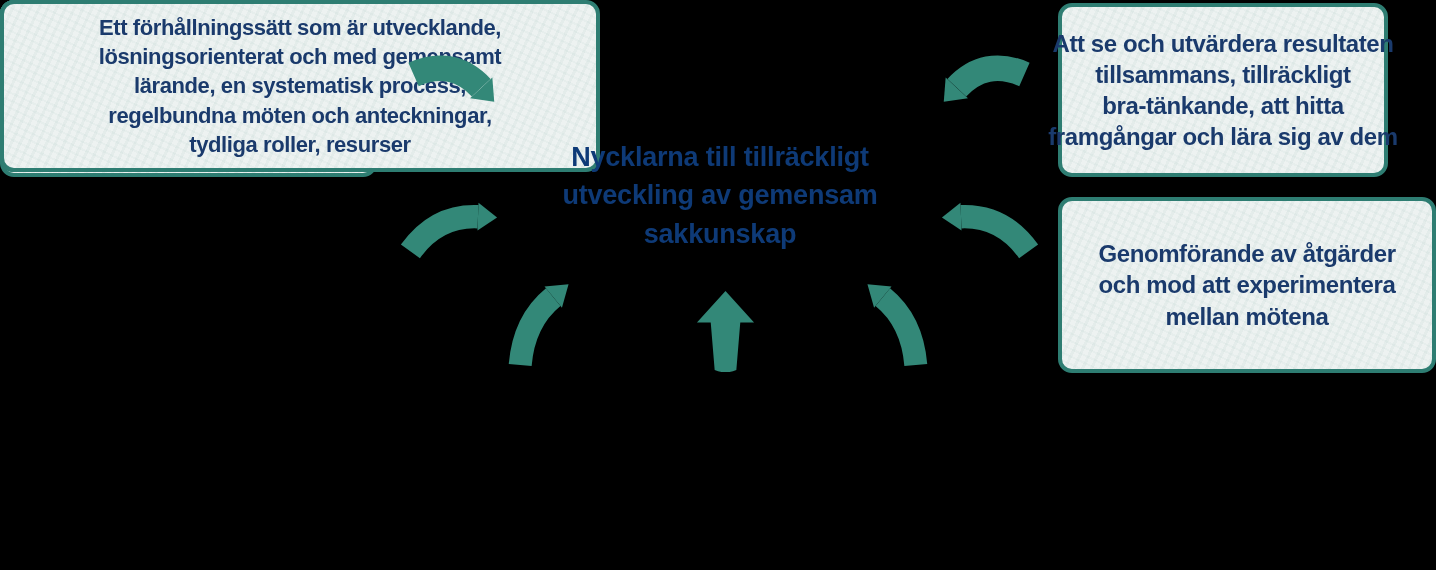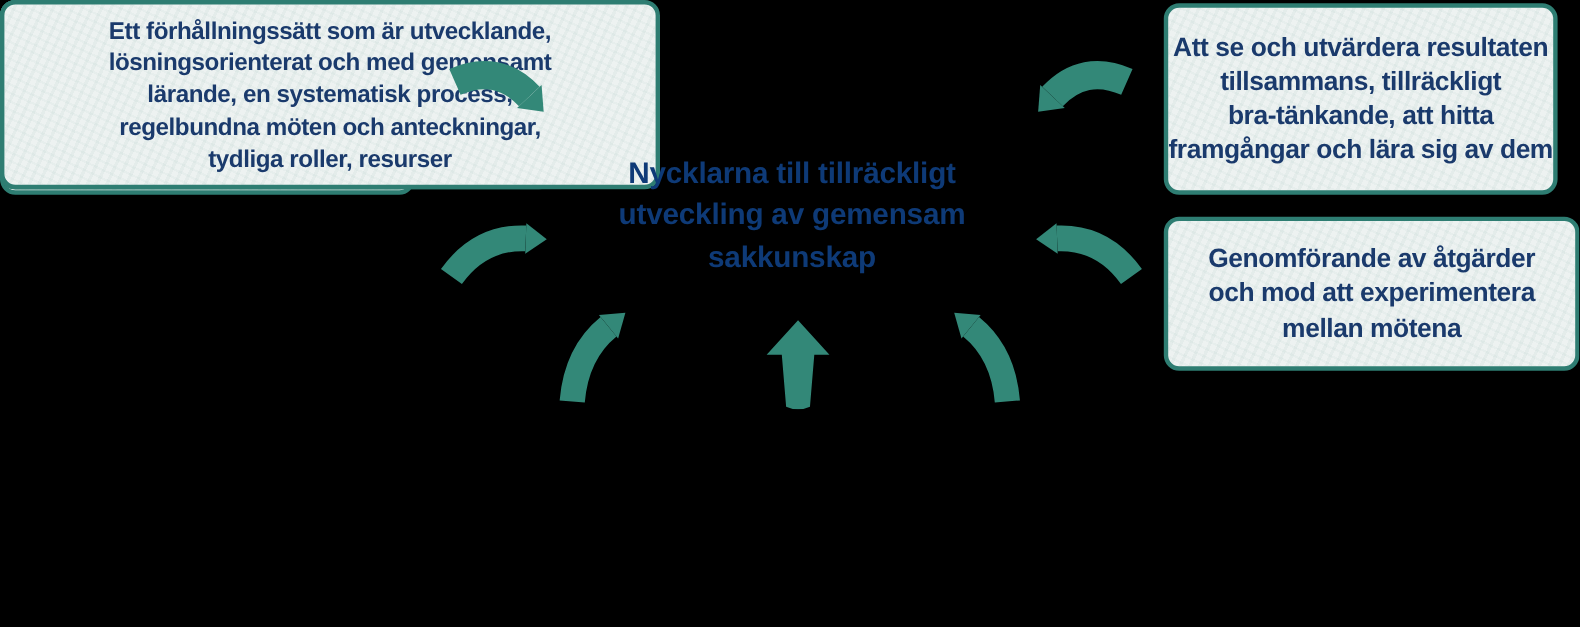--- a/index.html
+++ b/index.html
@@ -43,22 +43,22 @@
     line-height: 1.3;
     letter-spacing: -0.4px;
   }
   .box.wide .txt { font-size: 22px; line-height: 1.32; }
 
   .b1 { left: 0;    top: 3;   width: 377px; height: 174px; }
   .b2 { left: 0;    top: 197; width: 377px; height: 177px; }
   .b3 { left: 0;    top: 395; width: 504px; height: 172px; }
   .b4 { left: 530;  top: 395; width: 377px; height: 172px; }
   .b5 { left: 932;  top: 395; width: 600px; height: 172px; }
-  .b6 { left: 1058px; top: 197px; width: 378px; height: 140px; justify-content: center; }
-  .b7 { left: 1058px; top: 3px;   width: 358px; height: 174px; }
+  .b6 { left: 1058px; top: 197px; width: 378px; height: 176px; justify-content: center; }
+  .b7 { left: 1058px; top: 3px;   width: 330px; height: 174px; }
 
   .center-title {
     position: absolute;
     left: 500px;
     top: 138px;
     width: 440px;
     text-align: center;
     white-space: pre;
     font-weight: 700;
     color: var(--title-text);

